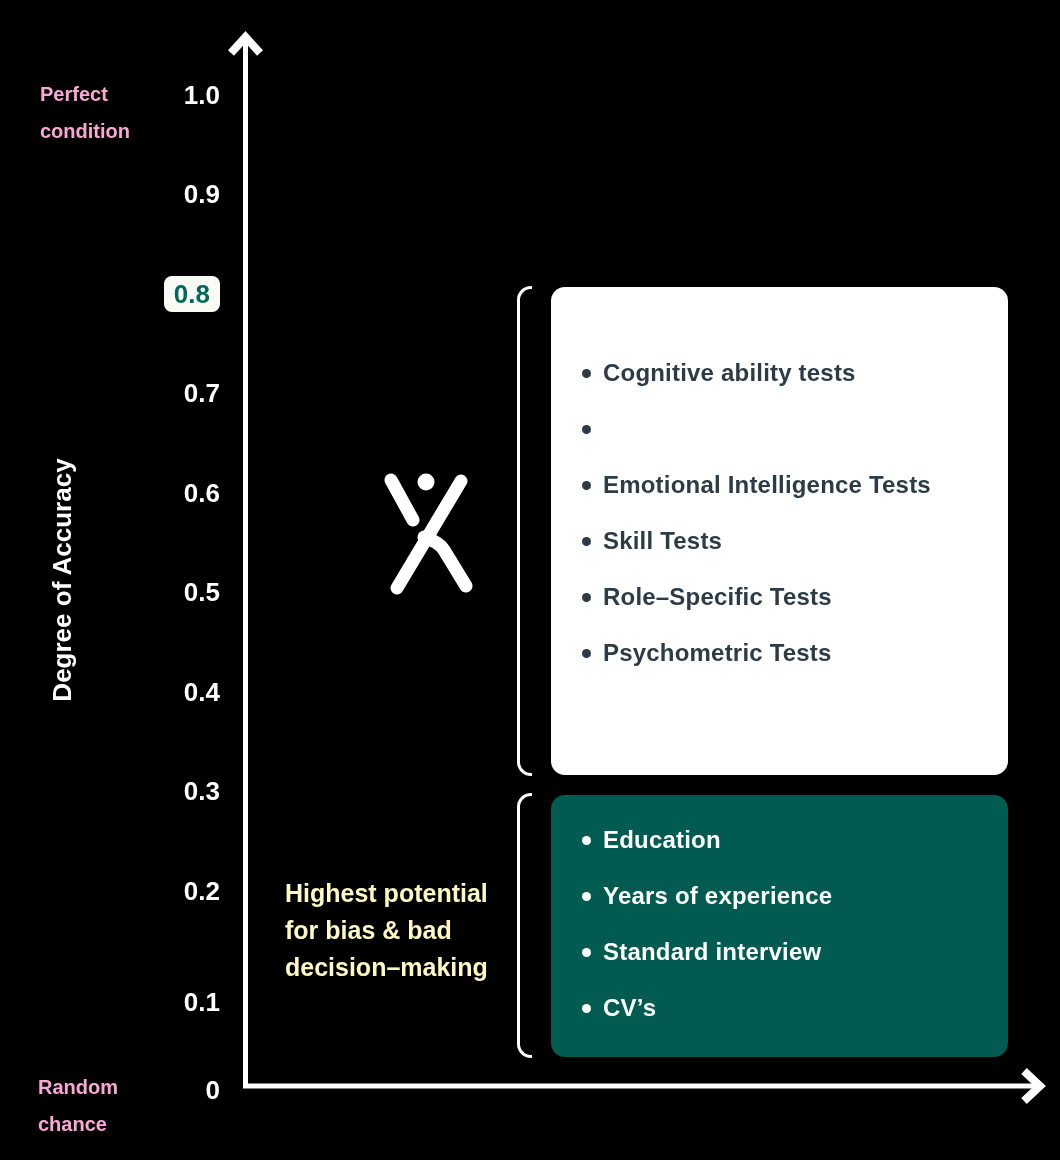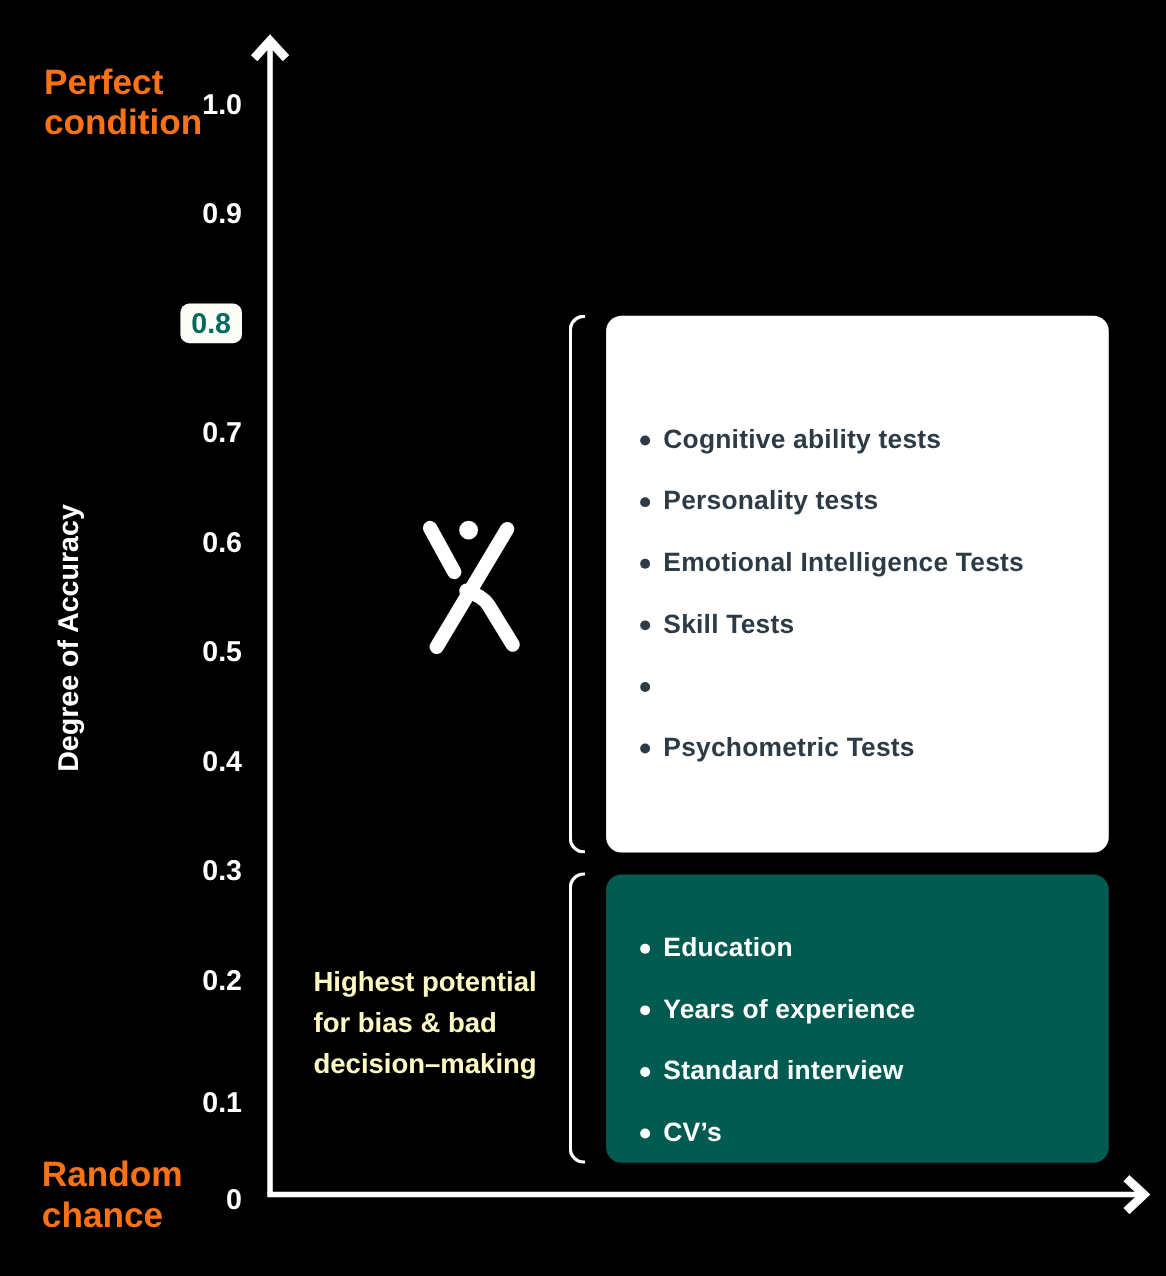--- a/index.html
+++ b/index.html
@@ -17,21 +17,21 @@
     position:absolute;left:120px;width:100px;height:36px;line-height:36px;
     text-align:right;color:#fff;font-size:26px;font-weight:700;
   }
   .tick-box{
     display:inline-block;height:36px;line-height:36px;padding:0 10px;
     border-radius:8px;font-size:26px;font-weight:700;text-align:center;
   }
 
   
   .anchor-label{
-    position:absolute;color:#f97316;font-size:32px;font-weight:700;line-height:37px;
+    position:absolute;color:#f9a8d4;font-size:20px;font-weight:700;line-height:37px;margin-top:20px;
   }
   .axis-title{
     position:absolute;left:62px;top:580px;color:#fff;font-size:26px;font-weight:700;
     white-space:nowrap;transform:translate(-50%,-50%) rotate(-90deg);
   }
   .annotation{
     position:absolute;left:285px;top:875px;color:#fef9c3;font-size:25px;font-weight:700;line-height:37px;
   }
 
   
@@ -45,22 +45,22 @@
 
   
   .card{
     position:absolute;left:551px;width:457px;border-radius:14px;box-sizing:border-box;
   }
   .card-white{top:287px;height:488px;background:#fff;color:#2C3B45;}
   .card-green{top:795px;height:262px;color:#fff;}
   .card ul{
     list-style:none;margin:0;padding:0 0 0 31px;display:flex;flex-direction:column;gap:26px;
   }
-  .card-white ul{padding-top:98px;}
-  .card-green ul{padding-top:52px;}
+  .card-white ul{padding-top:71px;}
+  .card-green ul{padding-top:30px;}
   .card li{display:flex;align-items:center;height:30px;font-size:24px;font-weight:600;letter-spacing:0.2px;}
   .bullet{
     width:9px;height:9px;border-radius:50%;background:currentColor;flex:0 0 9px;margin-right:12px;
   }
 </style>
 </head>
 <body>
 
 <div class="stage">
 
@@ -113,32 +113,32 @@
   <div class="bracket bracket-bottom"></div>
 
   <div class="card card-white">
     <ul>
       <li>
           <span class="bullet"></span>
           <span>Cognitive ability tests</span>
         </li>
       <li>
           <span class="bullet"></span>
-          <span>Personality tests</span>
         </li>
       <li>
           <span class="bullet"></span>
           <span>Emotional Intelligence Tests</span>
         </li>
       <li>
           <span class="bullet"></span>
           <span>Skill Tests</span>
         </li>
       <li>
           <span class="bullet"></span>
+          <span>Role–Specific Tests</span>
         </li>
       <li>
           <span class="bullet"></span>
           <span>Psychometric Tests</span>
         </li>
     </ul>
   </div>
 
   <div class="card card-green" style="background:#015B50">
     <ul>

